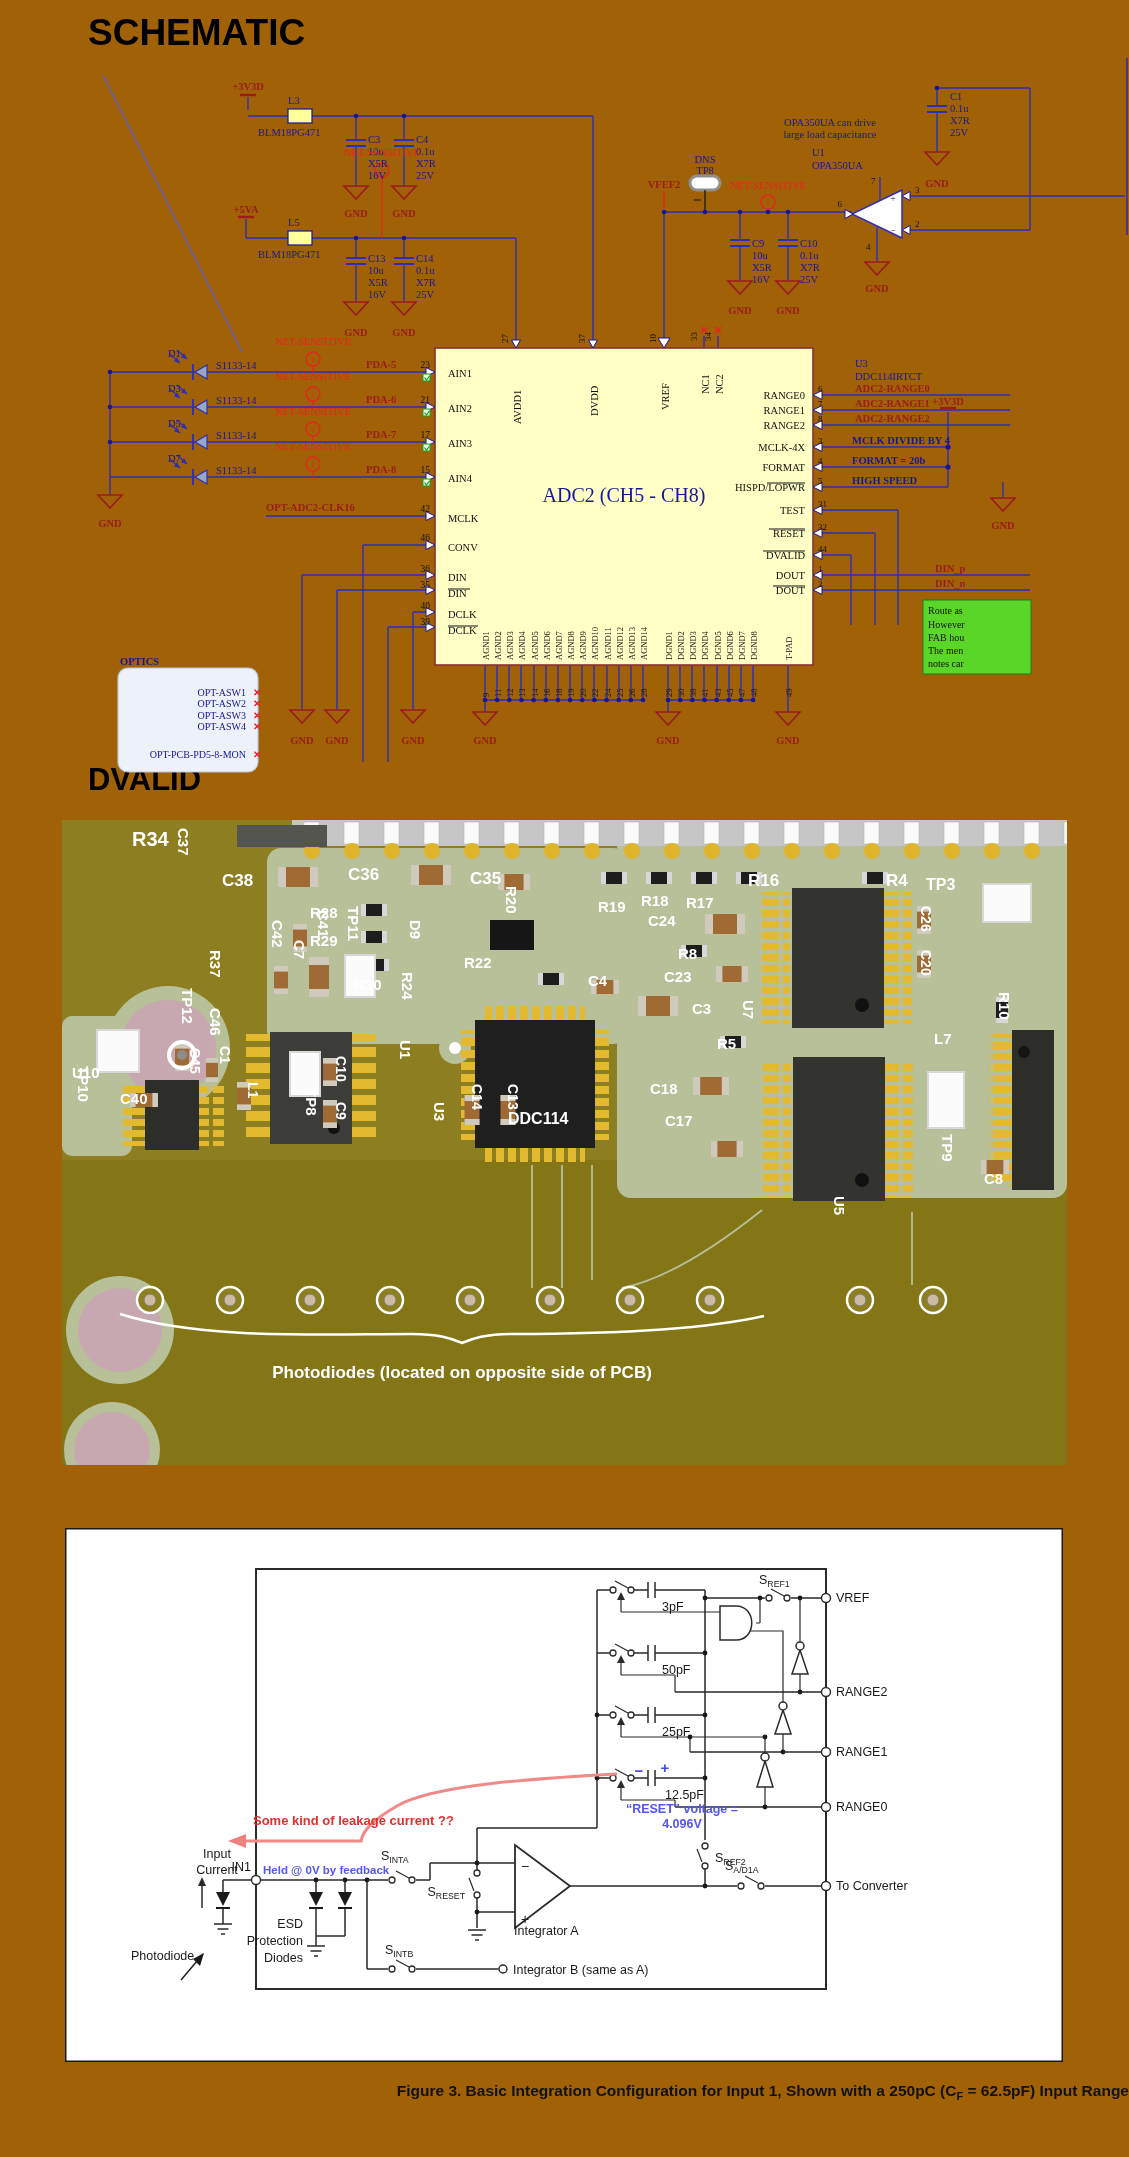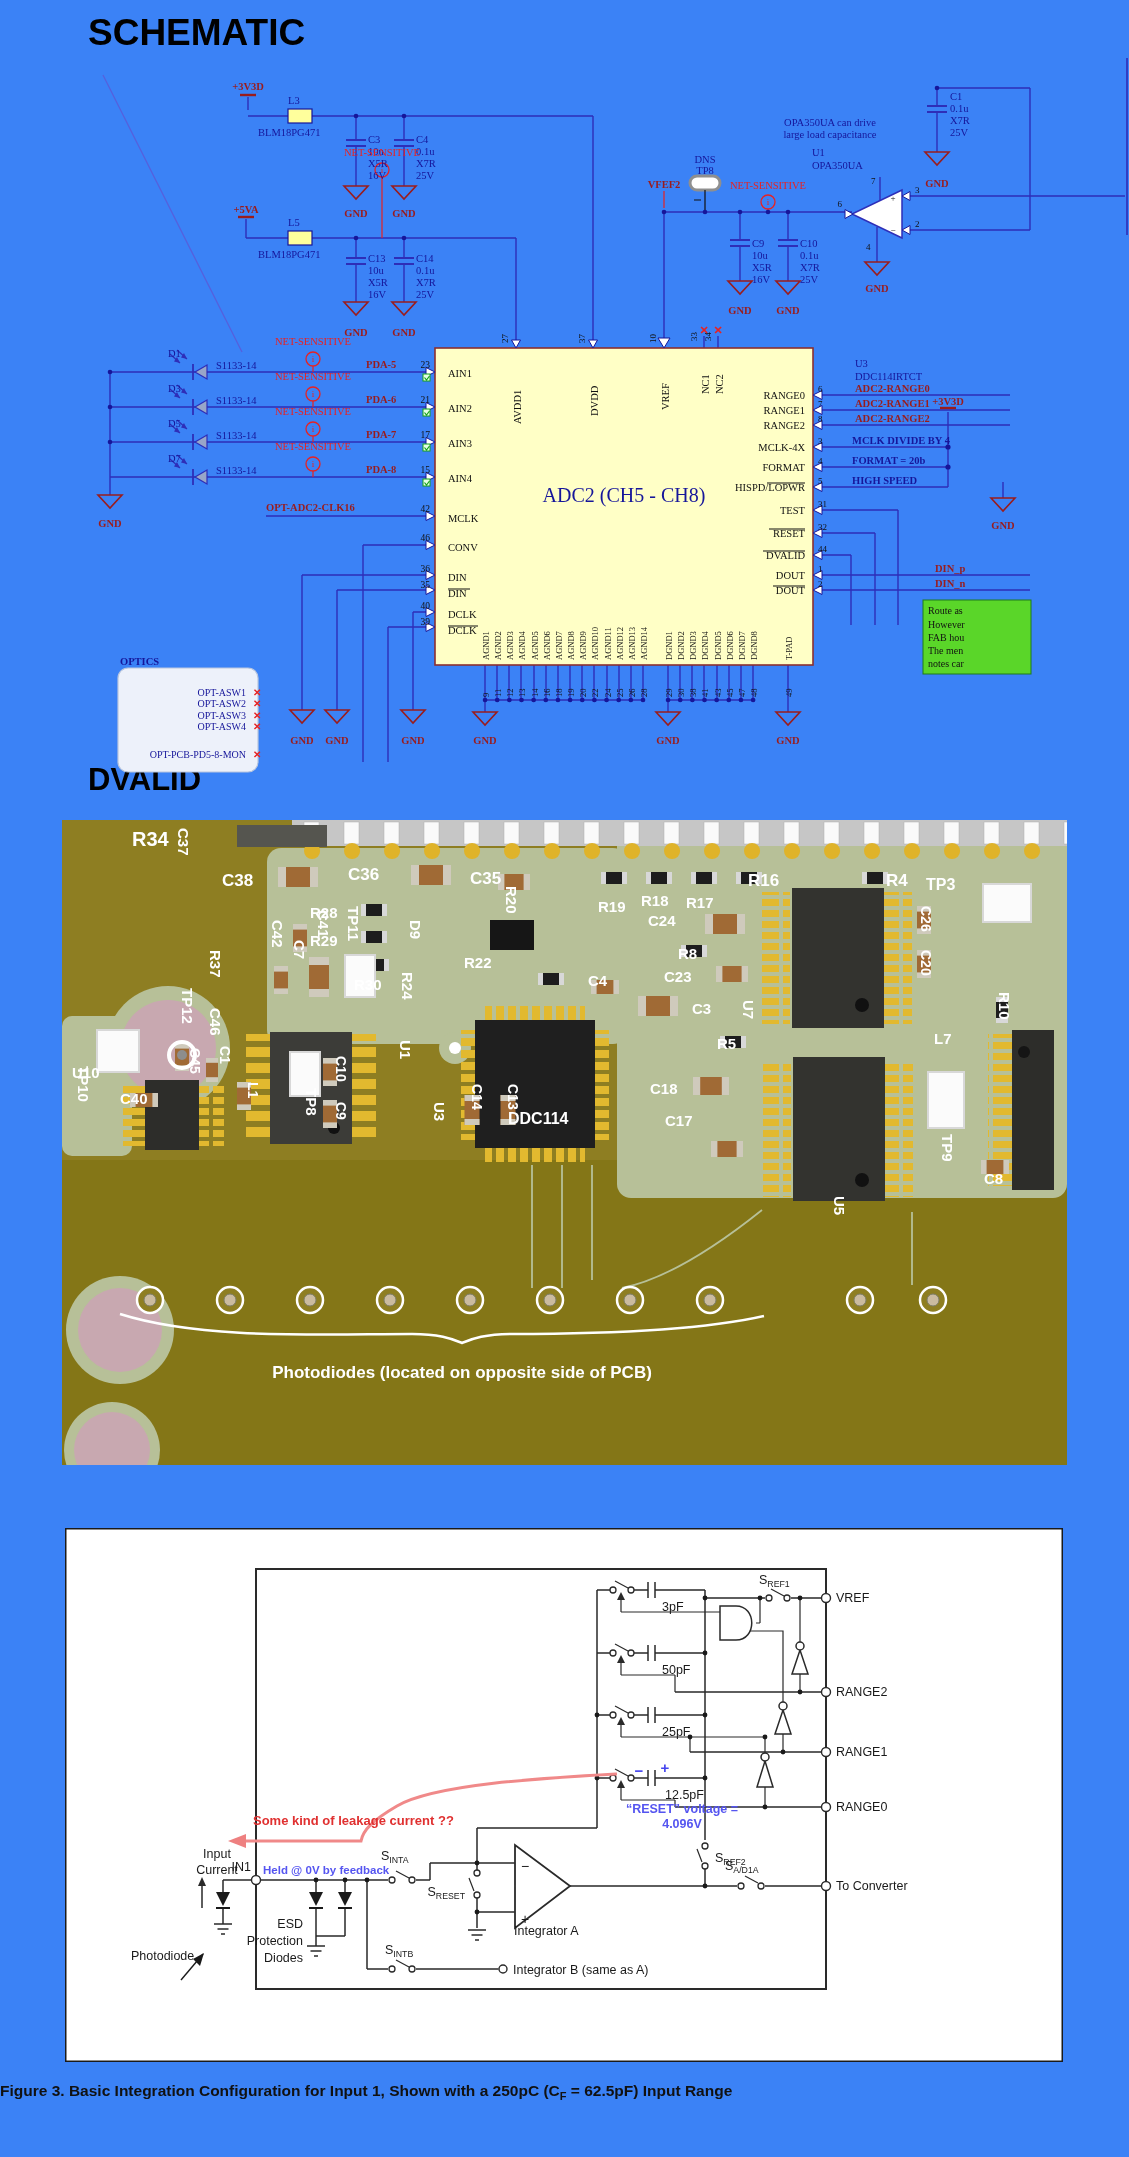--- a/index.html
+++ b/index.html
@@ -1,22 +1,22 @@
 <!DOCTYPE html>
 <html><head>
 <meta charset="utf-8">
 <style>
   html,body{margin:0;padding:0;background:#fff;}
-  #page{position:relative;width:1129px;height:2157px;background:#3b82f6;overflow:hidden;
+  #page{position:relative;width:1129px;height:2157px;background:#a16207;overflow:hidden;
         font-family:"Liberation Sans",sans-serif;}
   .heading{position:absolute;font-weight:bold;color:#000;letter-spacing:0px;}
   #h-schematic{left:88px;top:12px;font-size:37px;}
   #h-layout{left:88px;top:762px;font-size:31px;}
   #h-question{left:62px;top:1421px;font-size:31px;}
-  #caption{position:absolute;top:2082px;left:0;width:1129px;text-align:left;
+  #caption{position:absolute;top:2082px;left:0;width:1129px;text-align:right;
            font-size:15.5px;font-weight:bold;color:#111;}
   #caption sub{font-size:11px;}
   svg{position:absolute;}
   #svg-schematic{left:0;top:0;}
   #svg-layout{left:62px;top:820px;}
   #svg-question{left:65px;top:1528px;}
   #svg-schematic text{font-family:"Liberation Serif",serif;}
   #svg-layout text,#svg-question text{font-family:"Liberation Sans",sans-serif;}
   .w{stroke:#2e2eb8;stroke-width:1.4;fill:none;}
   .cap{stroke:#2e2eb8;stroke-width:2;fill:none;}

